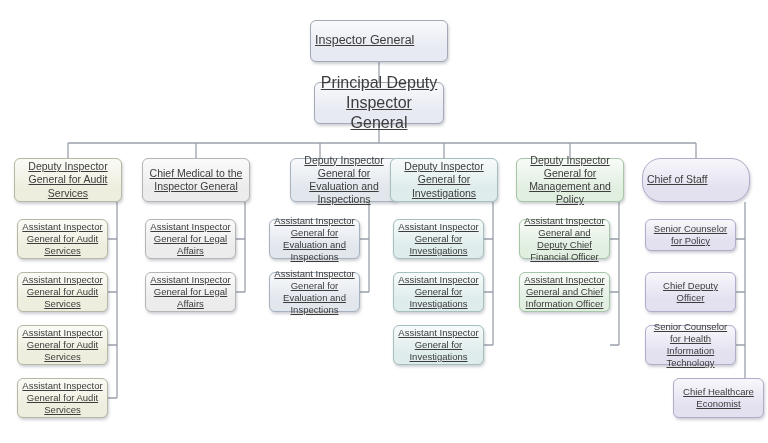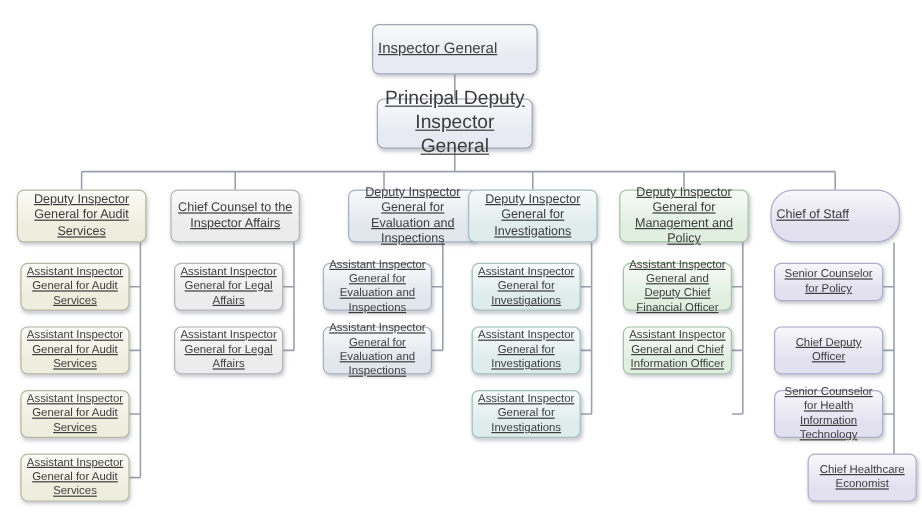--- a/index.html
+++ b/index.html
@@ -68,21 +68,21 @@
     <div class="box child" style="left: 17px; top: 272px; width: 91px; height: 40px; background-color: rgb(238, 238, 222); border-color: rgb(183, 183, 164);">
       <span>Assistant Inspector General for Audit Services</span>
     </div>
     <div class="box child" style="left: 17px; top: 325px; width: 91px; height: 40px; background-color: rgb(238, 238, 222); border-color: rgb(183, 183, 164);">
       <span>Assistant Inspector General for Audit Services</span>
     </div>
     <div class="box child" style="left: 17px; top: 378px; width: 91px; height: 40px; background-color: rgb(238, 238, 222); border-color: rgb(183, 183, 164);">
       <span>Assistant Inspector General for Audit Services</span>
     </div>
     <div class="box head" style="left: 142px; top: 158px; width: 108px; height: 44px; background-color: rgb(236, 236, 236); border-color: rgb(181, 181, 181);">
-      <span>Chief Counsel to the Inspector Affairs</span>
+      <span>Chief Medical to the Inspector General</span>
     </div>
     <div class="box child" style="left: 145px; top: 219px; width: 91px; height: 40px; background-color: rgb(236, 236, 236); border-color: rgb(181, 181, 181);">
       <span>Assistant Inspector General for Legal Affairs</span>
     </div>
     <div class="box child" style="left: 145px; top: 272px; width: 91px; height: 40px; background-color: rgb(236, 236, 236); border-color: rgb(181, 181, 181);">
       <span>Assistant Inspector General for Legal Affairs</span>
     </div>
     <div class="box head" style="left: 266px; top: 158px; width: 108px; height: 44px; background-color: rgb(226, 231, 238); border-color: rgb(167, 178, 192); margin-left: 24px;">
       <span>Deputy Inspector General for Evaluation and Inspections</span>
     </div>

